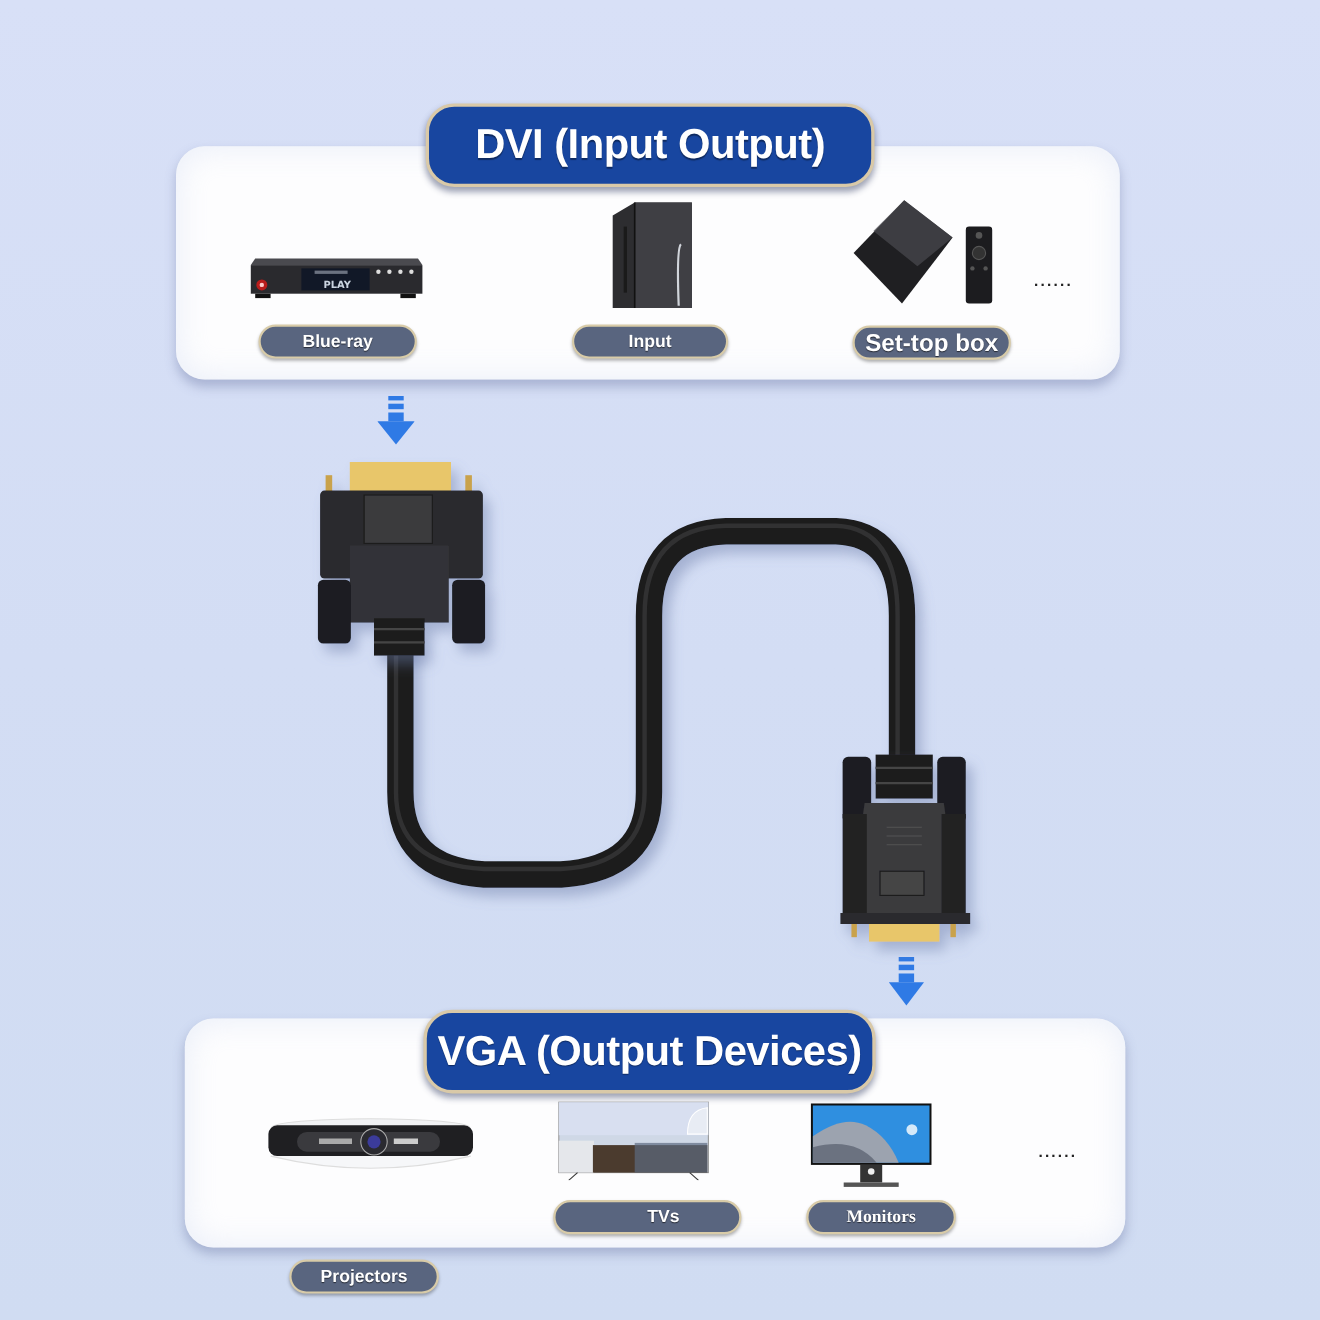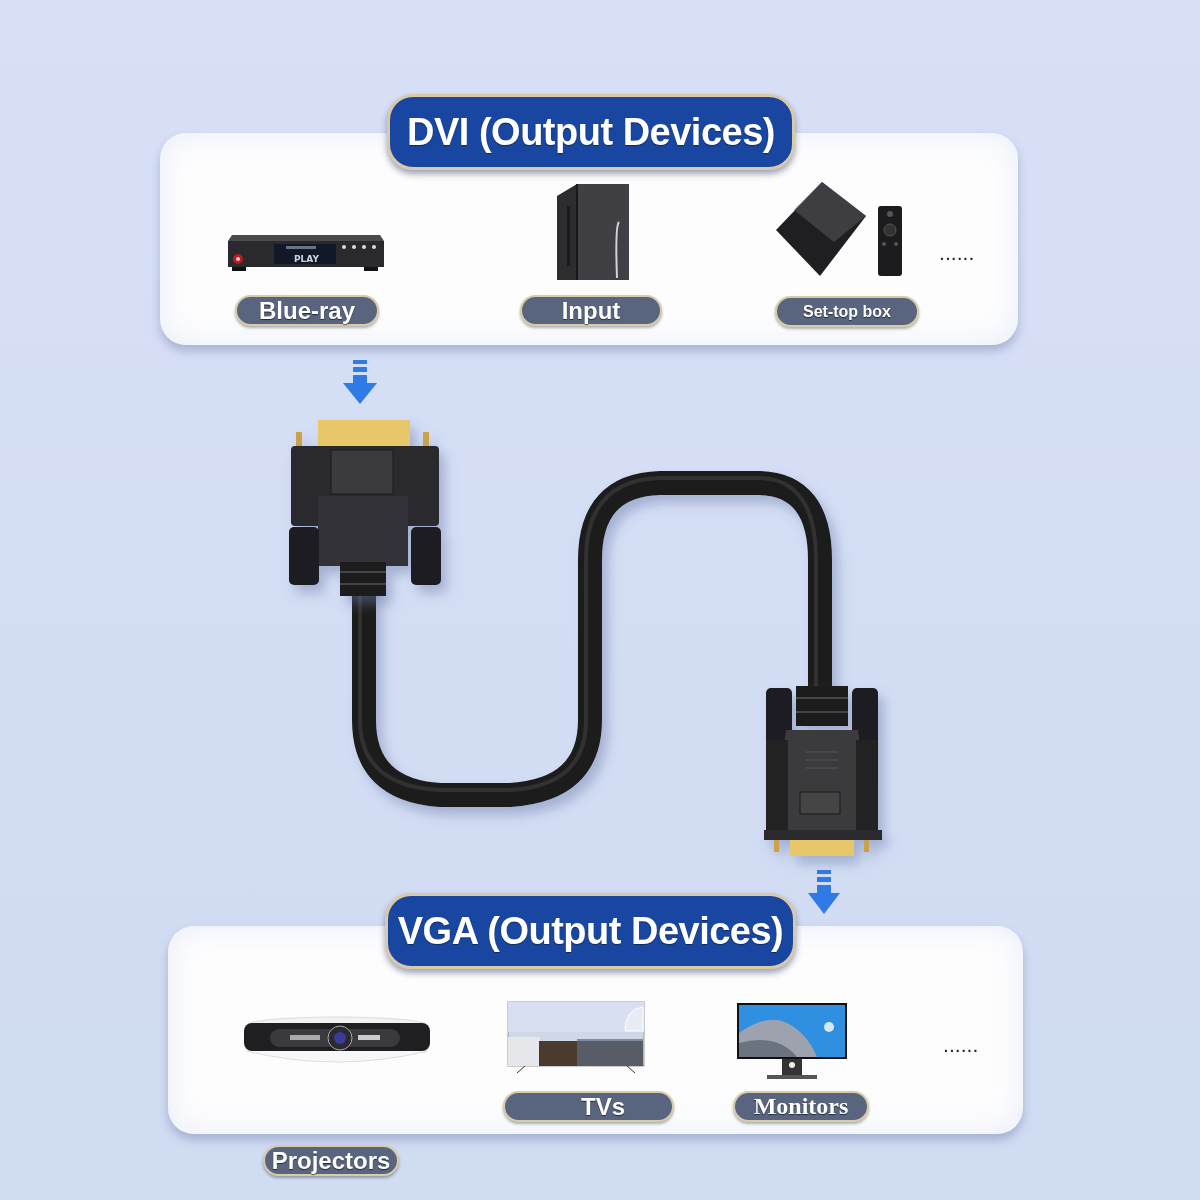--- a/index.html
+++ b/index.html
@@ -18,42 +18,42 @@
   .title-pill {
     position:absolute; background:#1846a0; color:#fff;
     border-radius:26px; font-weight:bold; font-size:38px;
     display:flex; align-items:center; justify-content:center;
     border:3px solid #d9c9a8;
     box-shadow: 0 4px 6px rgba(40,50,90,0.45);
     letter-spacing:-0.5px;
     text-shadow: 0 1px 1px rgba(0,0,0,0.4);
   }
   #title-dvi { left:387px; top:94px; width:402px; height:70px; }
-  #title-vga { left:385px; top:893px; width:405px; height:70px;text-align:right; }
+  #title-vga { left:385px; top:918px; width:405px; height:70px;text-align:right; }
 
   .label-pill {
     position:absolute; background:#59657f; color:#fff; font-weight:bold;
-    font-size:24px; border-radius:16px; height:27px;
+    font-size:16px; border-radius:16px; height:27px;
     display:flex; align-items:center; justify-content:center;
     border:2px solid #d8cba8;
     box-shadow: 0 2px 3px rgba(0,0,0,0.3);
     text-shadow: 0 1px 1px rgba(0,0,0,0.6);
   }
   .device { position:absolute;font-weight:bold; }
   .dots {
     position:absolute; color:#222; font-size:14px; letter-spacing:2px; font-weight:bold;
   }
   .arrow { position:absolute; }
   svg { display:block; }
 </style>
 </head>
 <body>
 
 <div class="panel" id="panel-top"></div>
-<div class="title-pill" id="title-dvi">DVI (Output Devices)</div>
+<div class="title-pill" id="title-dvi">DVI (Input Output)</div>
 
 <div class="device" style="left:226px;top:231px;">
   <svg width="160" height="42" viewBox="0 0 160 42">
     <polygon points="6,4 154,4 158,10 2,10" fill="#4a4a4f"></polygon>
     <rect x="2" y="10" width="156" height="26" fill="#2a2a2e"></rect>
     <rect x="48" y="13" width="62" height="20" fill="#111827"></rect>
     <rect x="60" y="15" width="30" height="3" fill="#6b7280"></rect>
     <text x="68" y="31" font-size="9" fill="#cbd5e1" font-family="DejaVu Sans, sans-serif">PLAY</text>
     <circle cx="12" cy="28" r="5" fill="#b91c1c"></circle>
     <circle cx="12" cy="28" r="2" fill="#fecaca"></circle>
@@ -83,21 +83,21 @@
     <polygon points="2,50 48,2 92,36 46,96" fill="#1f1f22"></polygon>
     <polygon points="48,2 92,36 60,62 20,30" fill="#4a4a50" opacity="0.7"></polygon>
     <rect x="104" y="26" width="24" height="70" rx="3" fill="#1c1c1f"></rect>
     <circle cx="116" cy="34" r="3" fill="#555"></circle>
     <circle cx="116" cy="50" r="6" fill="#333" stroke="#555"></circle>
     <circle cx="110" cy="64" r="2" fill="#555"></circle>
       <circle cx="122" cy="64" r="2" fill="#555"></circle>
   </svg>
 </div>
 <div class="dots" style="left:940px;top:247px;">......</div>
-<div class="label-pill" style="left:775px;top:296px;width:140px;font-size:16px;">Set-top box</div>
+<div class="label-pill" style="left:775px;top:296px;width:140px;font-size:22px;">Set-top box</div>
 
 <div class="arrow" style="left:343px;top:360px;">
   <svg width="34" height="48" viewBox="0 0 34 48">
     <rect x="10" y="0" width="14" height="4" fill="#2f7ae5"></rect>
     <rect x="10" y="7" width="14" height="5" fill="#2f7ae5"></rect>
     <rect x="10" y="15" width="14" height="8" fill="#2f7ae5"></rect>
     <polygon points="0,23 34,23 17,44" fill="#2f7ae5"></polygon>
   </svg>
 </div>
 <div class="arrow" style="left:808px;top:870px;">

